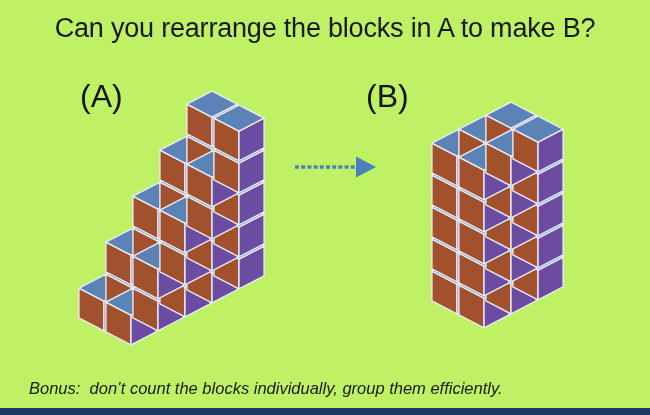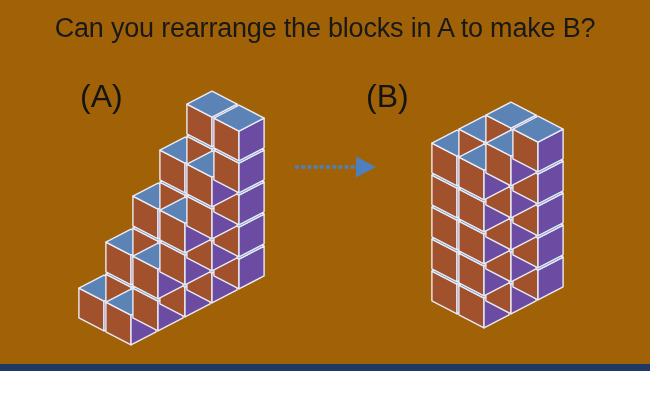--- a/index.html
+++ b/index.html
@@ -1,19 +1,19 @@
 <!DOCTYPE html>
 <html><head>
 <meta charset="utf-8">
 <style>
   html,body{margin:0;padding:0;background:#ffffff;}
   .slide{
     position:relative;
-    width:650px;height:371px;
-    background:#a16207;
+    width:650px;height:415px;
+    background:#bef264;
     overflow:hidden;
     font-family:"Liberation Sans", sans-serif;
   }
   .title{
     position:absolute;
     top:13px;left:0;right:0;
     text-align:center;
     font-size:27px;
     letter-spacing:-0.2px;
     font-weight:500;
@@ -360,15 +360,16 @@
         <polygon points="79.1,-126.9 54.0,-113.9 54.0,-84.1 79.1,-97.1" fill="#6b4ca2" stroke="#e9ebf5" stroke-width="1.4" stroke-linejoin="round"></polygon>
         <polygon points="54.0,-139.9 79.1,-126.9 54.0,-113.9 28.9,-126.9" fill="#5b83b6" stroke="#e9ebf5" stroke-width="1.4" stroke-linejoin="round"></polygon>
       </g>
       <g>
         <polygon points="55.9,-140.9 81.0,-127.9 81.0,-98.1 55.9,-111.1" fill="#a2512d" stroke="#e9ebf5" stroke-width="1.4" stroke-linejoin="round"></polygon>
         <polygon points="106.1,-140.9 81.0,-127.9 81.0,-98.1 106.1,-111.1" fill="#6b4ca2" stroke="#e9ebf5" stroke-width="1.4" stroke-linejoin="round"></polygon>
         <polygon points="81.0,-153.9 106.1,-140.9 81.0,-127.9 55.9,-140.9" fill="#5b83b6" stroke="#e9ebf5" stroke-width="1.4" stroke-linejoin="round"></polygon>
       </g>
     </svg>
 
+  <div class="bonus" style="color: rgb(26, 26, 26);">Bonus:  don’t count the blocks individually, group them efficiently.</div>
 
   <div class="footer-bar" style="background: rgb(31, 56, 100);"></div>
 </div>
 
 </body></html>

